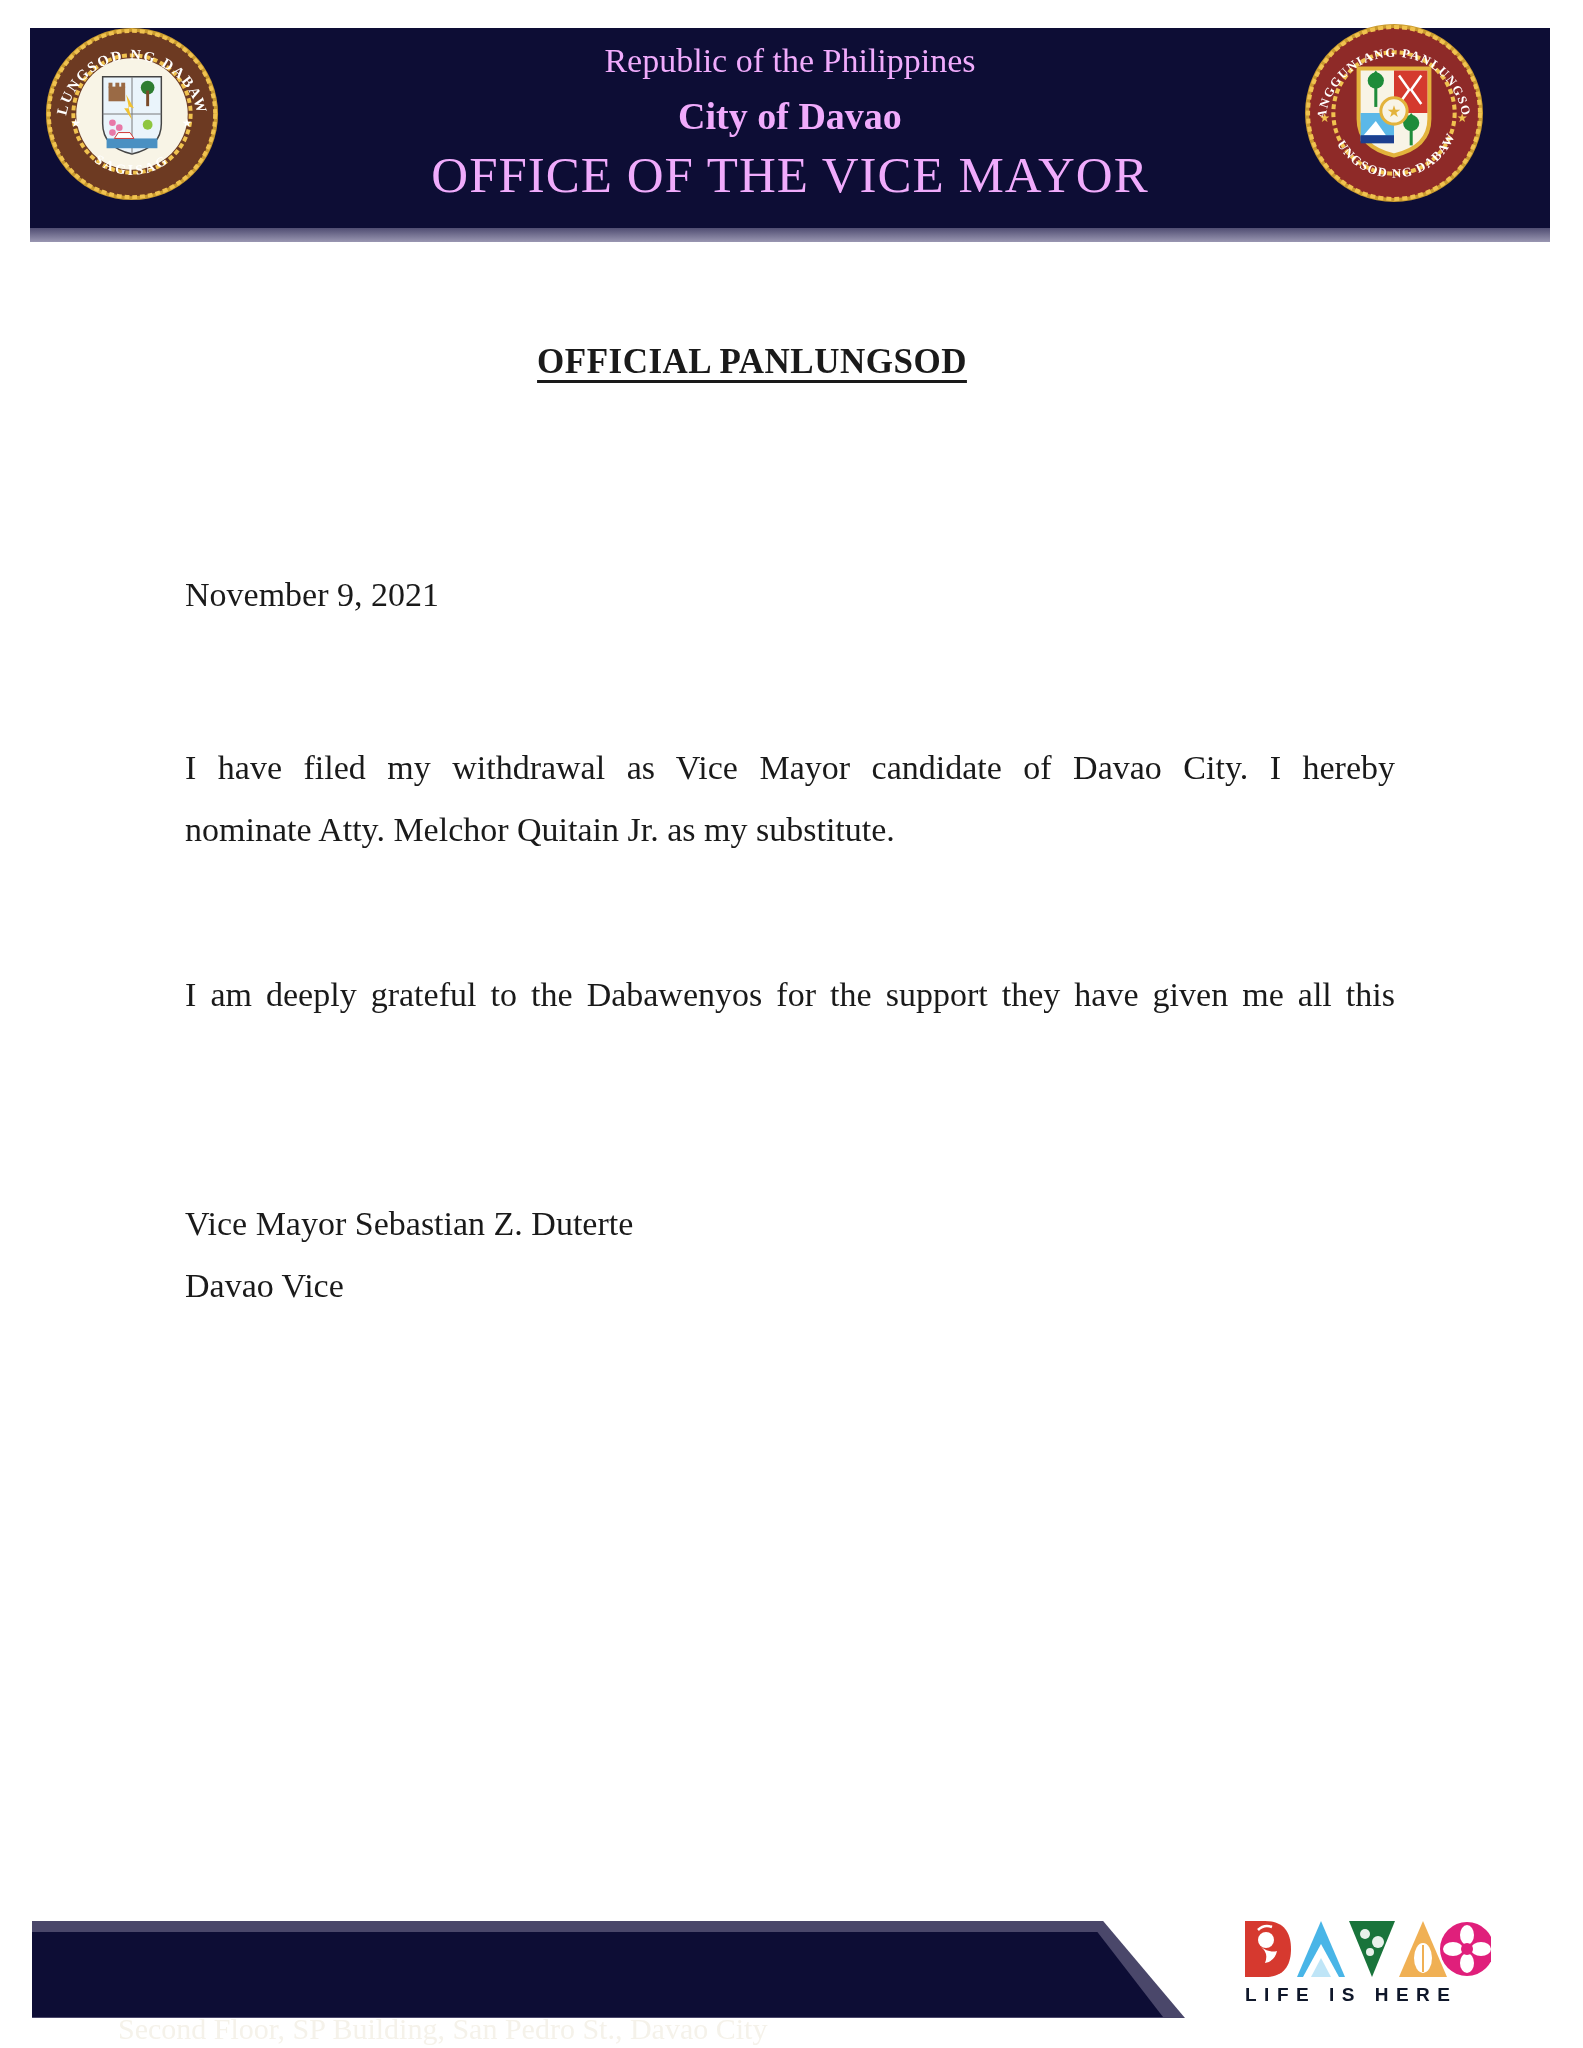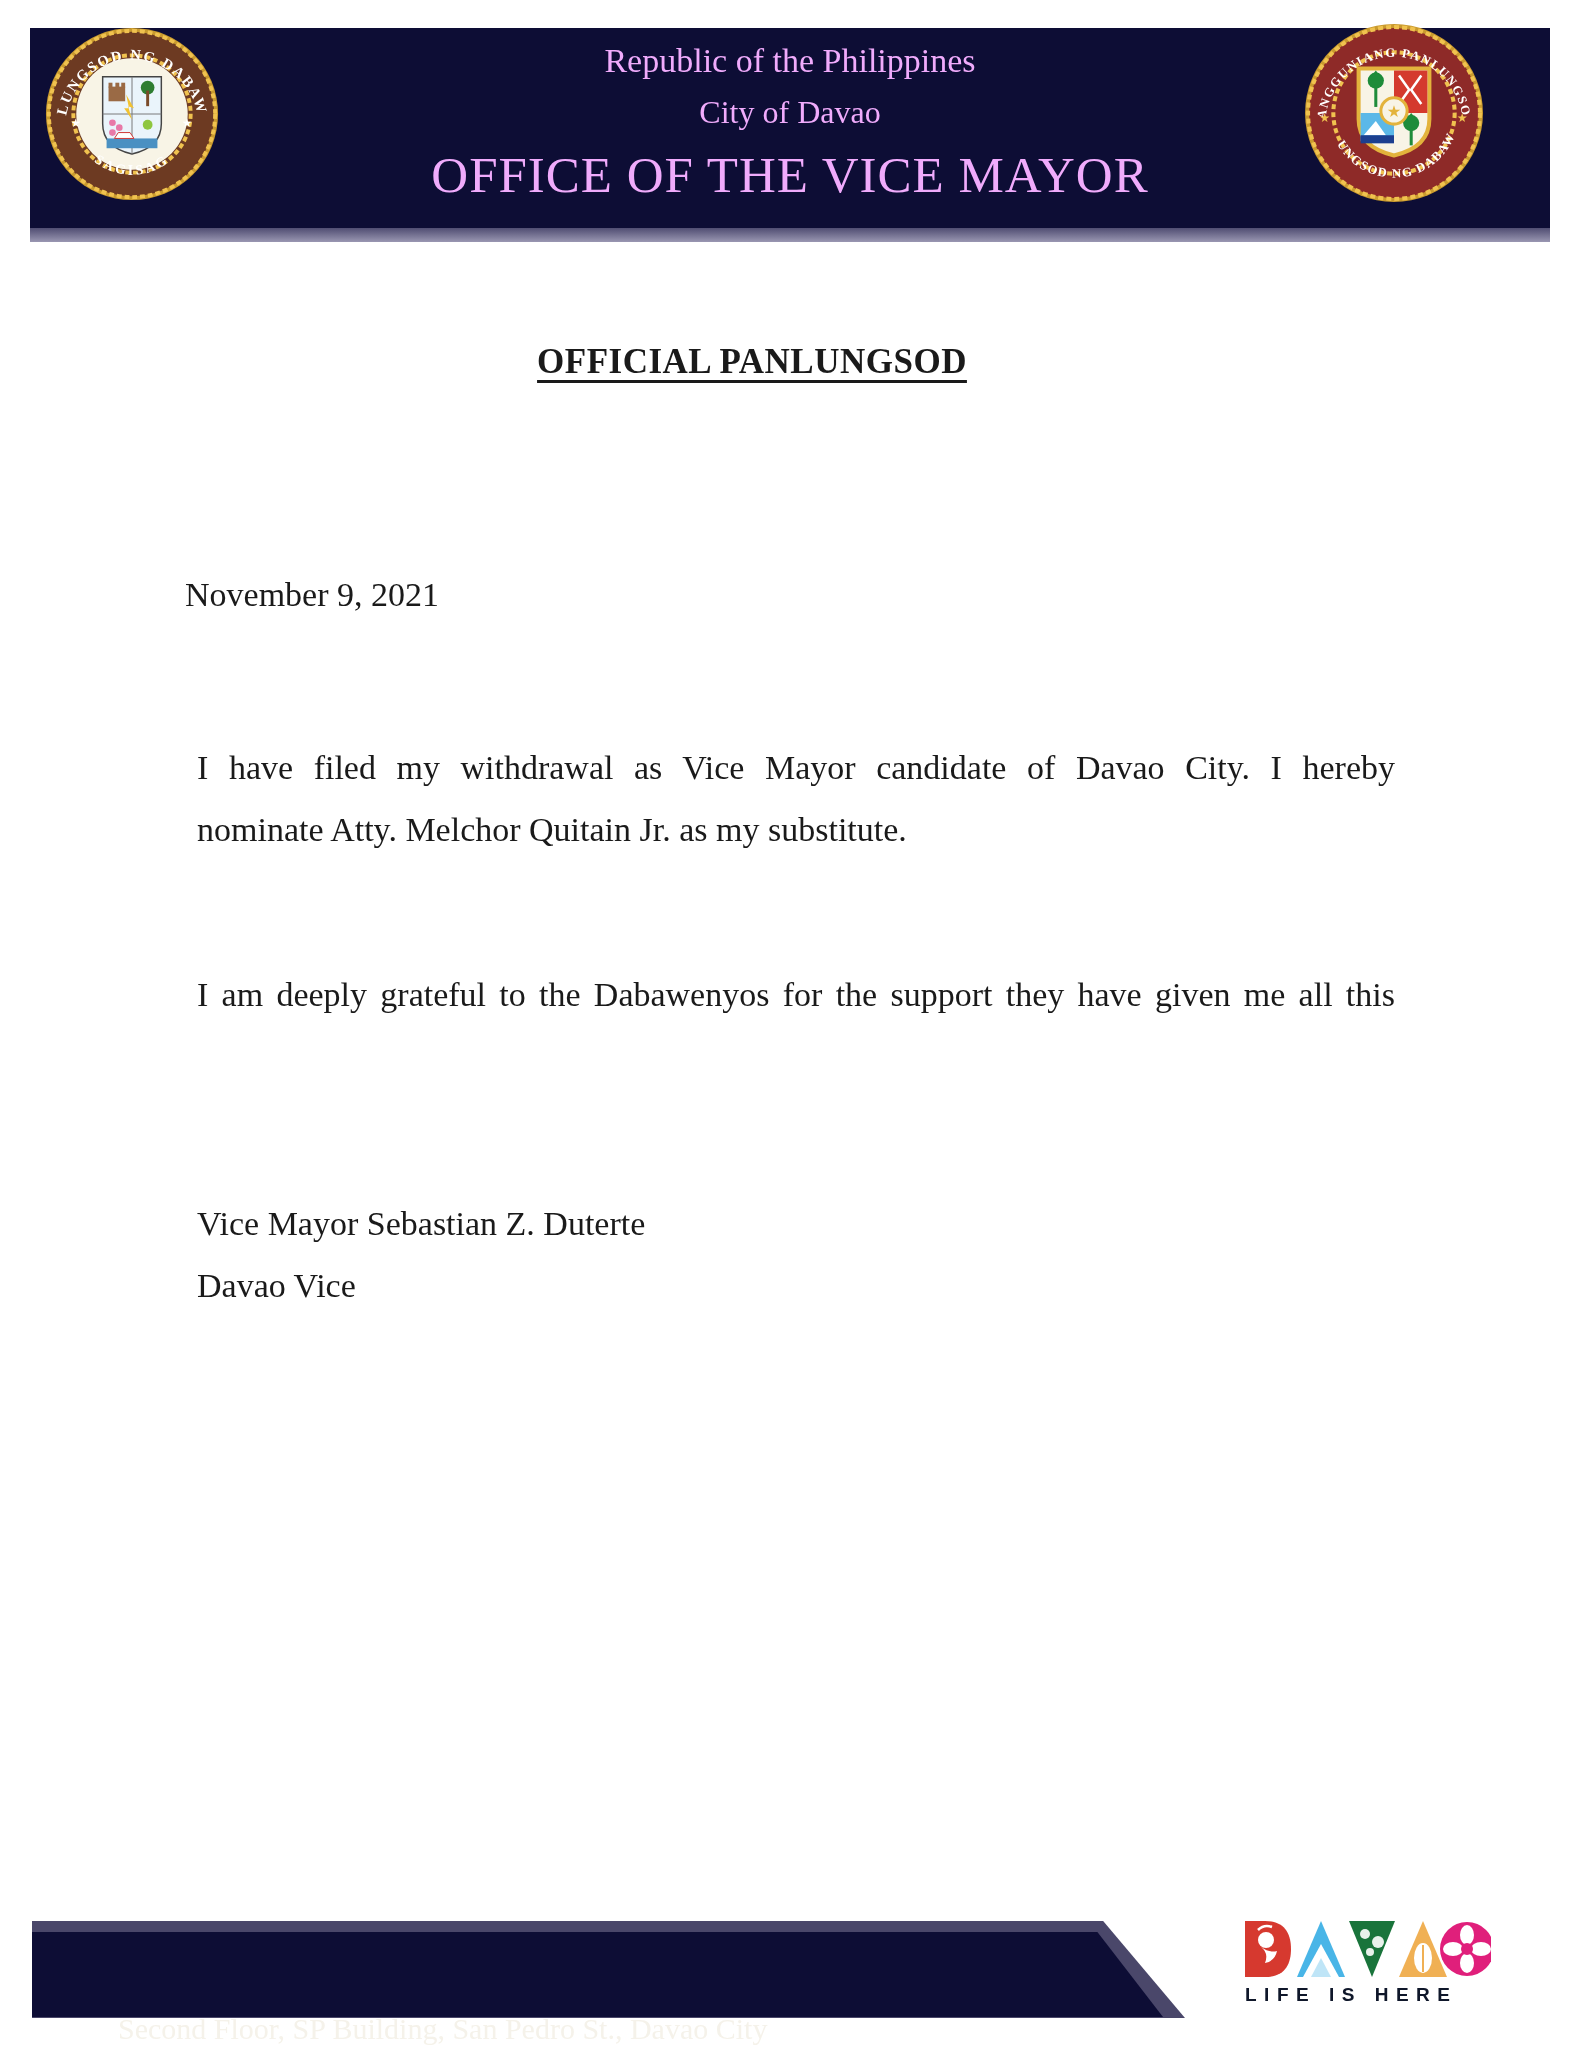--- a/index.html
+++ b/index.html
@@ -11,37 +11,37 @@
   .header-band{
     position:absolute;left:30px;top:28px;width:1520px;height:200px;
     background:#0d0d35;
   }
   .header-stripe{
     position:absolute;left:30px;top:228px;width:1520px;height:14px;
     background:linear-gradient(#504d72,#9a97b2);
   }
   .hline{position:absolute;left:0;width:100%;text-align:center;color:#f0abfc;white-space:nowrap;}
   .hline1{top:14px;font-size:34px;}
-  .hline2{top:66px;font-size:32px;font-weight:normal;}
+  .hline2{top:66px;font-size:38px;font-weight:bold;}
   .hline3{top:118px;font-size:51px;letter-spacing:1px;}
   .seal{position:absolute;}
   .seal-left{left:44px;top:26px;width:176px;height:176px;}
   .seal-right{left:1303px;top:22px;width:182px;height:182px;}
   
   .doc-title{
     position:absolute;left:185px;top:342px;width:1134px;text-align:center;
     font-size:35px;font-weight:bold;letter-spacing:.5px;
     text-decoration:underline;text-underline-offset:7px;text-decoration-thickness:2.5px;
   }
   .textblock{position:absolute;left:185px;width:1210px;font-size:34px;line-height:62px;}
   .blk-date{top:564px;}
   .blk-p1{top:737px;}
   .blk-p2{top:964px;}
   .blk-sig{top:1193px;}
-  .line{text-align:left;margin-left:12px;}
+  .line{text-align:left;}
   .line.just{text-align:justify;text-align-last:justify;}
   
   .footer-outer{
     position:absolute;left:32px;top:1921px;width:1153px;height:97px;
     background:#4a476a;
     clip-path:polygon(0 0,92.9% 0,100% 100%,0 100%);
   }
   .footer-inner{
     position:absolute;left:32px;top:1932px;width:1131px;height:85px;
     background:#0d0d35;

